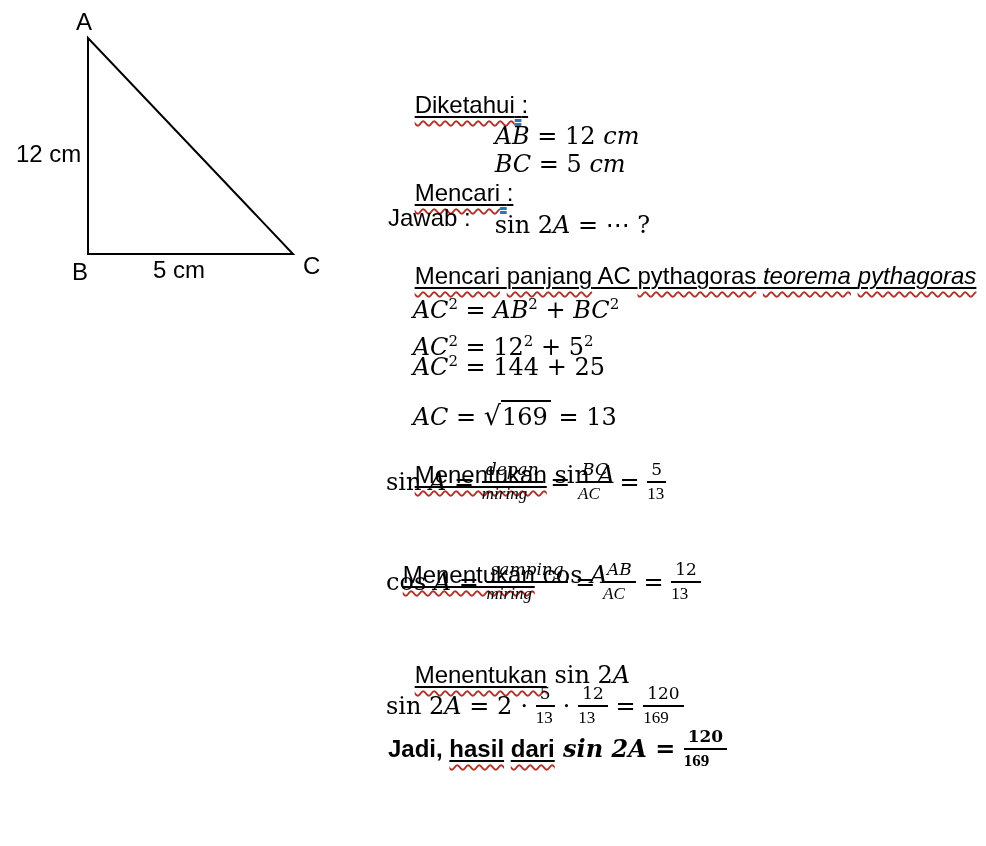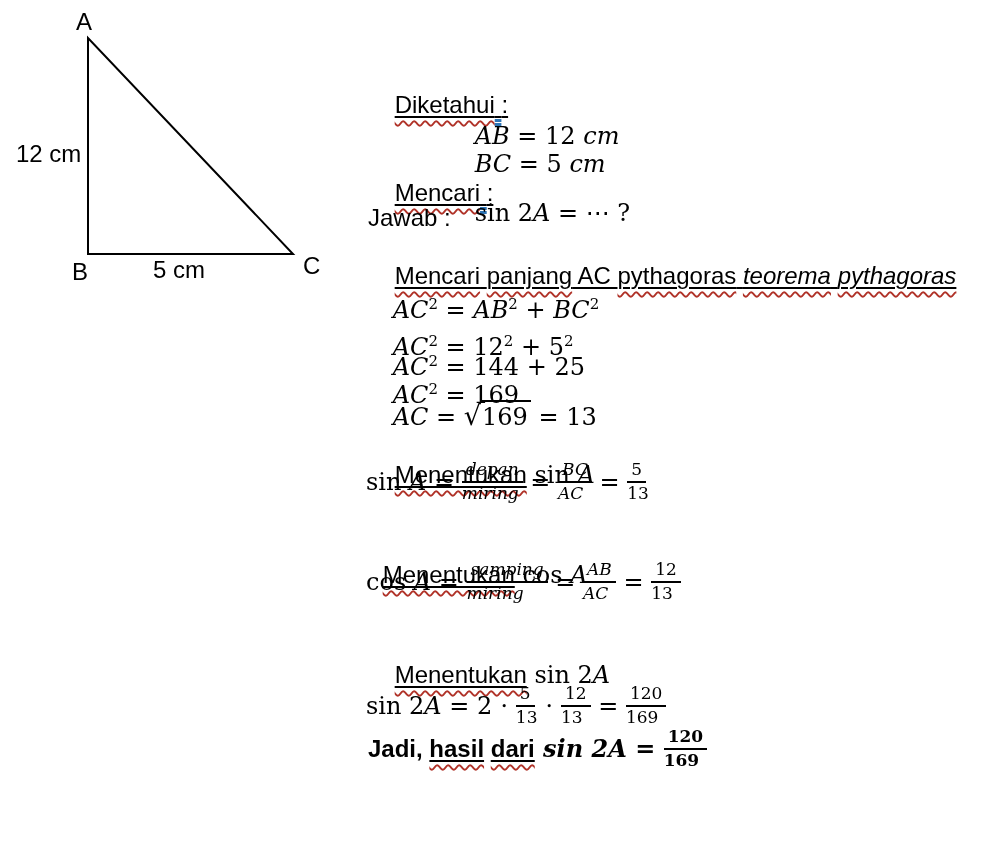--- a/index.html
+++ b/index.html
@@ -7,41 +7,41 @@
         font-family:"Liberation Sans",sans-serif;color:#000;}
   
   #fig{position:absolute;left:0;top:0;width:350px;height:300px;}
   .vlabel{position:absolute;font-size:24px;white-space:pre;}
   .lblA{left:76px;top:8px;}
   .lblAB{left:16px;top:140px;}
   .lblB{left:72px;top:258px;}
   .lblBC{left:153px;top:256px;}
   .lblC{left:303px;top:252px;}
   
-  .tl{position:absolute;white-space:pre;font-size:24px;line-height:30px;}
+  .tl{position:absolute;white-space:pre;font-size:24px;line-height:30px;margin-left:20px;}
   .fx{display:flex;align-items:center;}
   .sans-w{font-family:"Liberation Sans",sans-serif;}
   .si{font-style:italic;}
   .b{font-weight:700;}
   .mup,.mit{font-family:"DejaVu Serif",serif;}
   .mit{font-style:italic;}
   .sup{font-size:15px;vertical-align:super;font-style:normal;font-family:"DejaVu Serif",serif;}
   .ul{text-decoration:underline;text-decoration-thickness:2px;text-underline-offset:3px;}
   .sq{text-decoration:underline wavy #b03228;text-decoration-thickness:2px;text-underline-offset:7px;}
   .gram{text-decoration:underline double #2e75b6;text-decoration-thickness:3px;text-underline-offset:6px;}
   .frac{display:inline-flex;flex-direction:column;align-items:flex-start;vertical-align:middle;
         font-size:17px;line-height:1.15;font-family:"DejaVu Serif",serif;}
   .frac .num{border-bottom:2px solid #000;padding:0 4px 1px;}
-  .frac .den{padding-top:1px;}
+  .frac .den{padding-top:1px;font-family:Liberation Serif, serif;}
   .fit .num,.fit .den{font-style:italic;}
   .rad{font-size:27px;}
   .radicand{display:inline-block;border-top:2px solid #000;padding:0 3px 0 1px;}
   
   .L1{left:368px;top:60px}  .L2{left:448px;top:91px}  .L3{left:448px;top:119px}
-  .L4{left:368px;top:148px} .L5{left:448px;top:168px} .L6{left:368px;top:203px}
+  .L4{left:368px;top:148px} .L5{left:448px;top:180px} .L6{left:368px;top:203px}
   .L7{left:368px;top:231px} .L8{left:366px;top:259px} .L9{left:366px;top:296px}
   .L10{left:366px;top:316px}.L11{left:366px;top:344px}.L12{left:366px;top:370px}
   .L13{left:368px;top:430px}.L14{left:366px;top:456px;height:52px}
   .L15{left:356px;top:530px}.L16{left:366px;top:556px;height:52px}
   .L17{left:368px;top:630px}.L18{left:366px;top:656px}
   .L19{left:366px;top:680px;height:52px}.L20{left:368px;top:724px;height:50px}
 </style>
 </head>
 <body>
 
@@ -87,23 +87,20 @@
   </div>
 
   <div class="tl L9">
     <span class="mit">AC</span><sup class="sup">2</sup><span class="mup"> = 12</span><sup class="sup">2</sup><span class="mup"> + 5</span><sup class="sup">2</sup>
   </div>
 
   <div class="tl L10">
     <span class="mit">AC</span><sup class="sup">2</sup><span class="mup"> = 144 + 25</span>
   </div>
 
-  <div class="tl L11">
-    <span class="mit">AC</span><sup class="sup">2</sup><span class="mup"> = 169</span>
-  </div>
 
   <div class="tl L12">
     <span class="mit">AC</span><span class="mup"> = </span><span class="mup rad">√</span><span class="mup radicand">169</span><span class="mup"> = 13</span>
   </div>
 
   <div class="tl sans-w L13">
     <span class="ul"><span class="sq">Menentukan</span></span><span class="mup"> sin </span><span class="mit">A</span>
   </div>
 
   <div class="tl fx L14">

